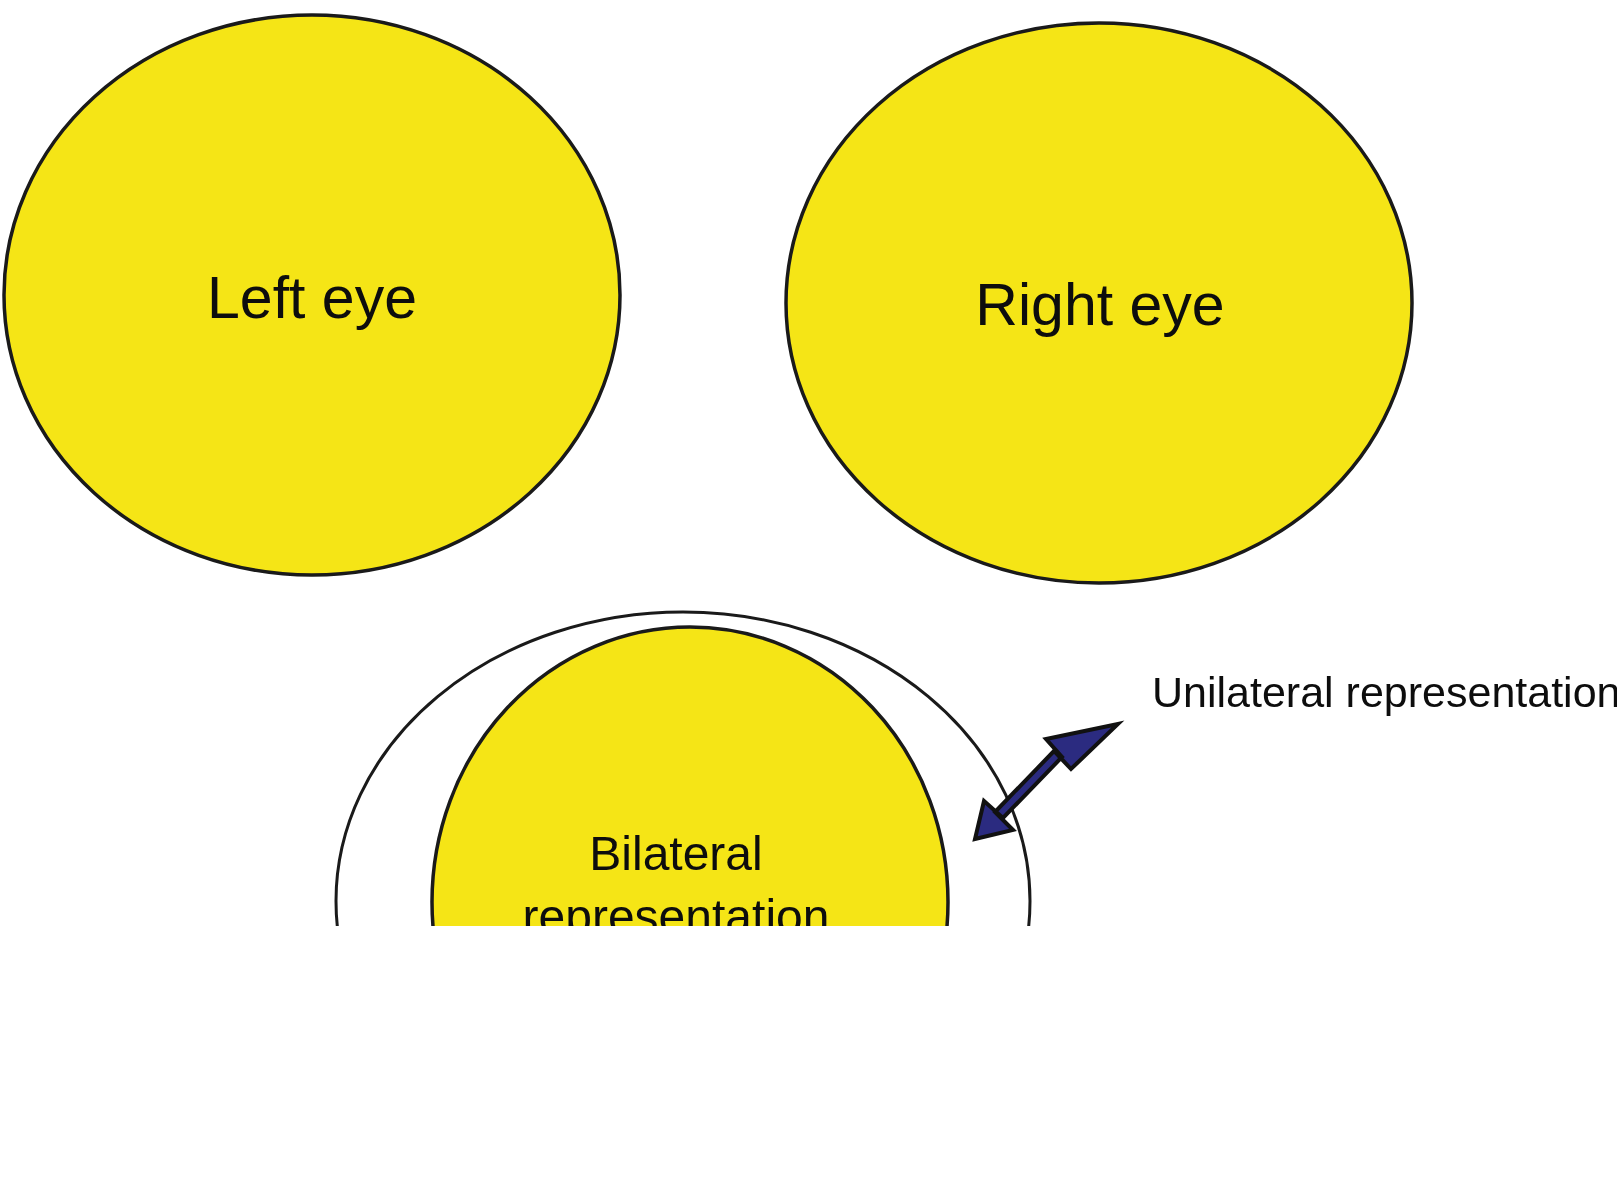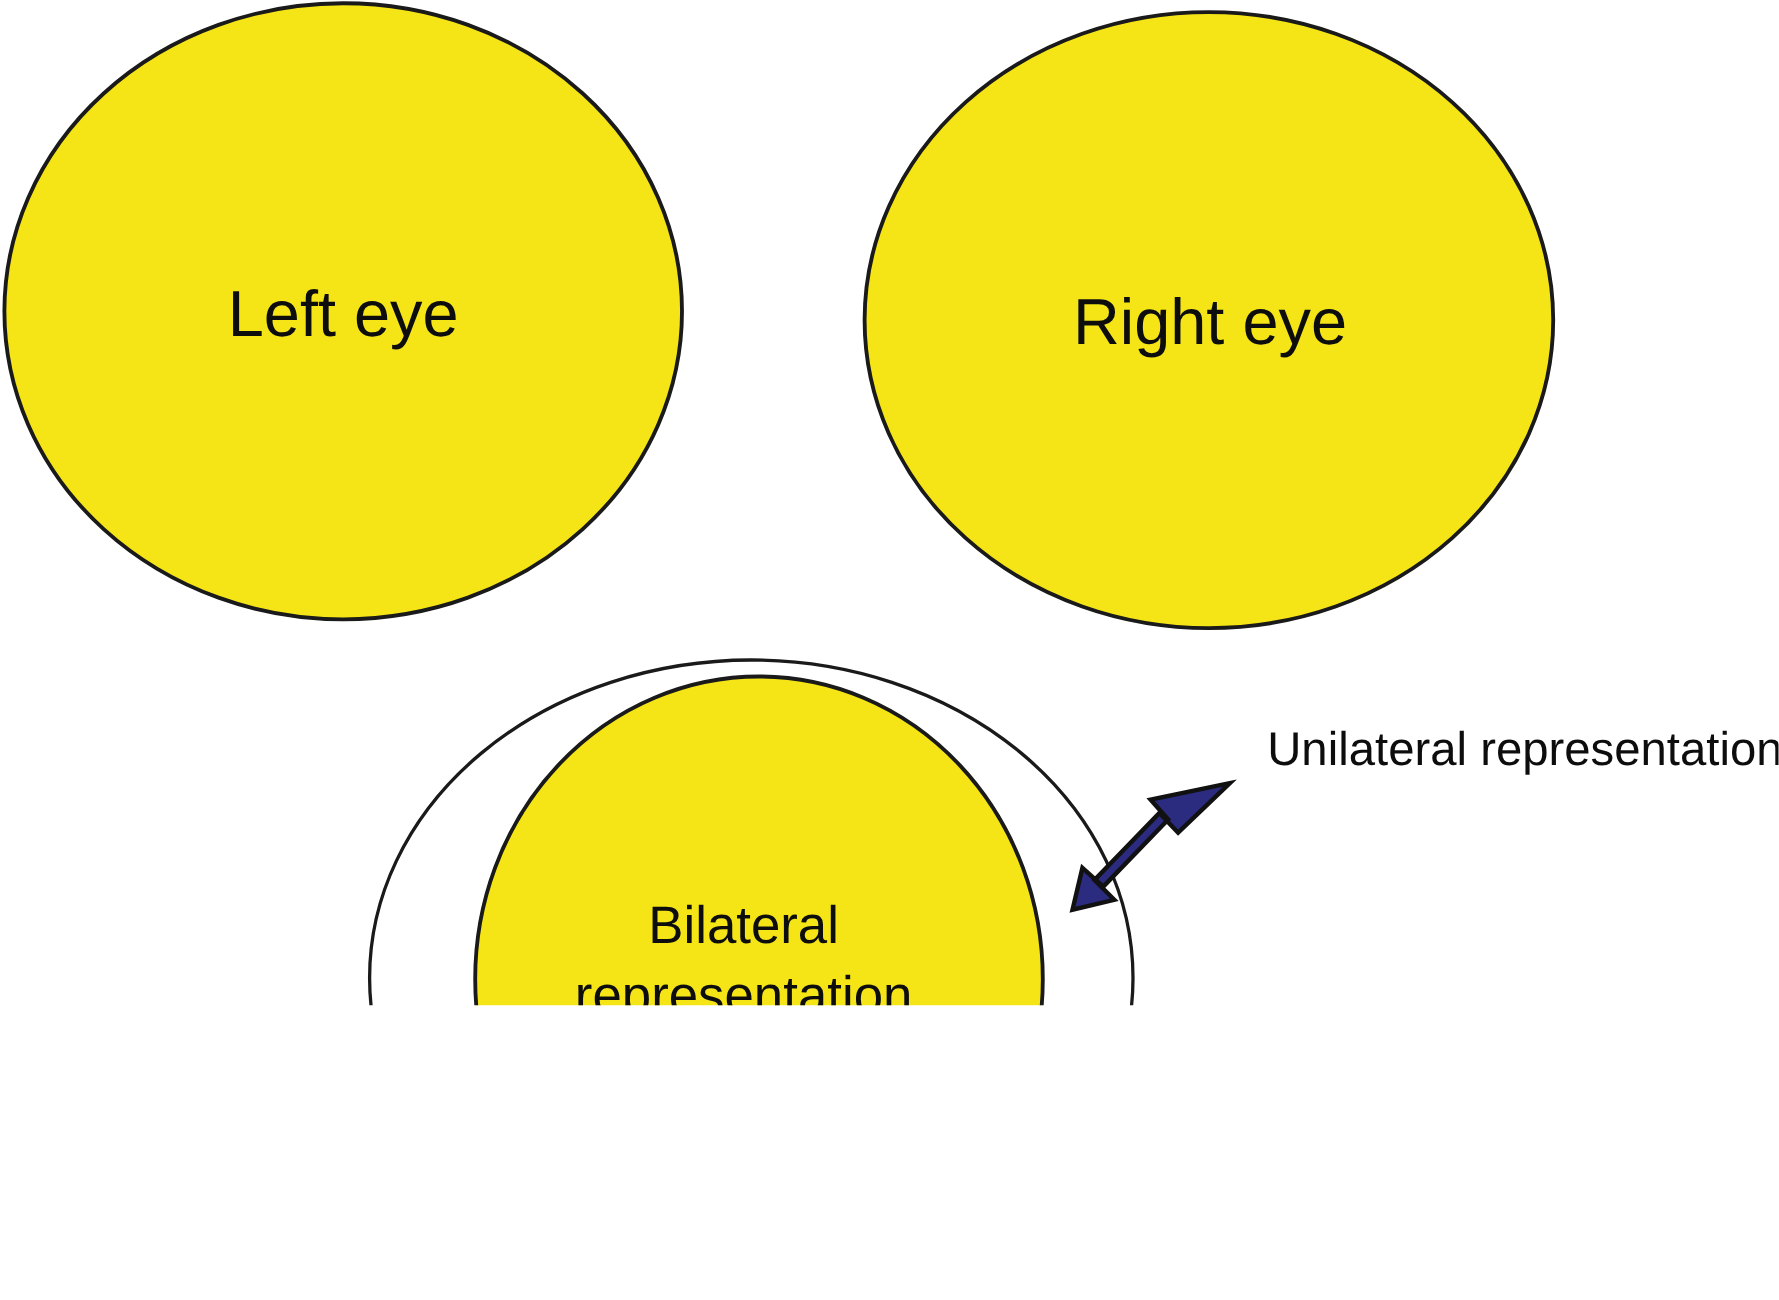--- a/index.html
+++ b/index.html
@@ -10,20 +10,21 @@
   }
   body {
     font-family: "Liberation Sans", sans-serif;
   }
   #stage {
     position: relative;
     width: 1617px;
     height: 914px;
     background: #ffffff;
     overflow: hidden;
+    margin-top: 12px;
   }
   #diagram-svg {
     position: absolute;
     left: 0;
     top: 0;
     width: 1617px;
     height: 1182px;
     display: block;
   }
   .shape-label {

